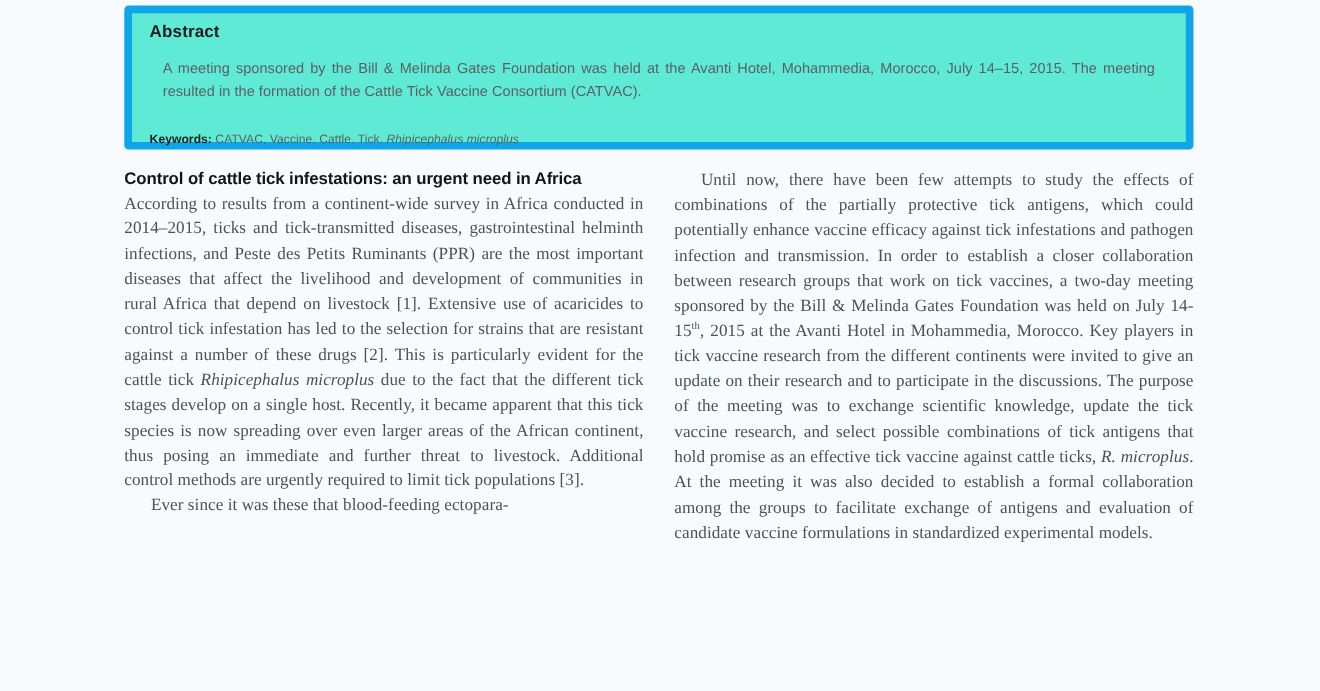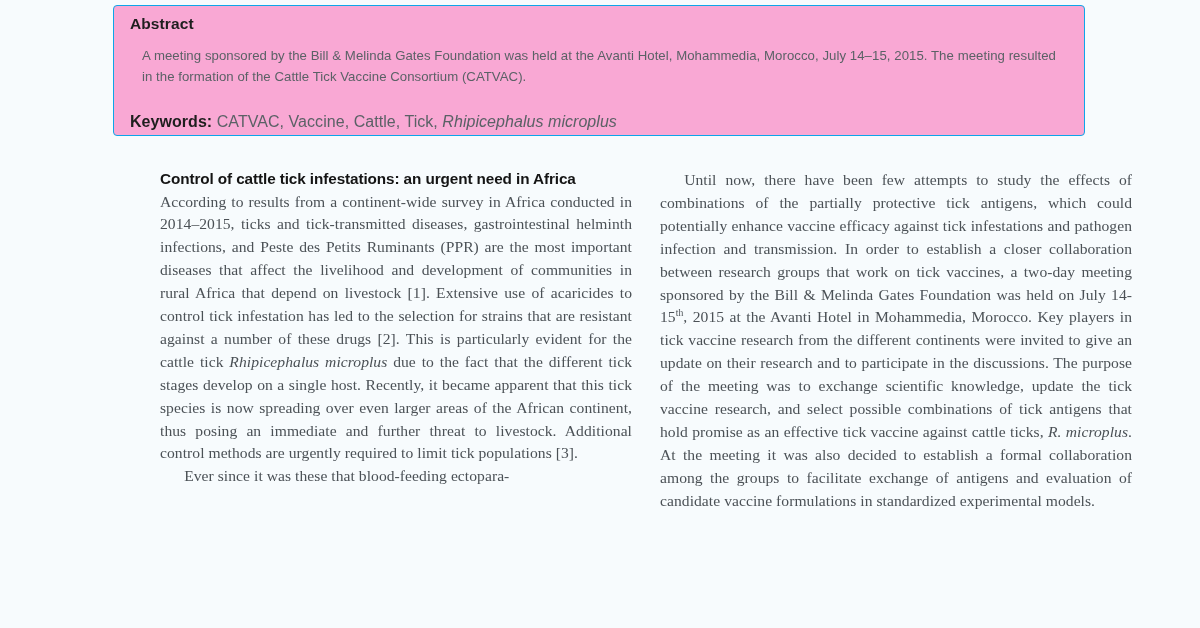--- a/index.html
+++ b/index.html
@@ -24,23 +24,23 @@
   }
 
   
   .abstract-box {
     position: absolute;
     left: 113px;
     top: 5px;
     width: 972px;
     height: 131px;
     box-sizing: border-box;
-    border: 1px solid #0ea5e9;
+    border: 7px solid #0ea5e9;
     border-radius: 4px;
-    background: #f9a8d4;
+    background: #5eead4;
     padding: 9px 16px 0 16px;
   }
 
   .abstract-title {
     font-family: "Liberation Sans", "DejaVu Sans", sans-serif;
     font-weight: bold;
     font-size: 15.5px;
     color: #1e1e1e;
     letter-spacing: 0.1px;
     margin: 0 0 10px 0;
@@ -52,41 +52,40 @@
     font-size: 13.2px;
     line-height: 21px;
     color: #5b6166;
     text-align: justify;
     margin: 12px;
     letter-spacing: 0.05px;
   }
 
   .keywords-line {
     font-family: "Liberation Sans", "DejaVu Sans", sans-serif;
-    font-size: 16px;
+    font-size: 11px;
     line-height: 21px;
     color: #5b6166;
     margin: 24px 0 0 0;
     letter-spacing: 0.05px;
   }
   .keywords-label {
     font-weight: bold;
     color: #1e1e1e;
   }
   .kw-italic { font-style: italic; }
 
   
   .columns {
     position: absolute;
     left: 113px;
-    top: 169px;
+    top: 153px;
     width: 972px;
     height: 459px;
     overflow: hidden;
-    margin-left: 47px;
   }
 
   .col {
     position: absolute;
     top: 0;
     width: 472px;
     height: 459px;
     overflow: hidden;
   }
   .col-left  { left: 0; }

